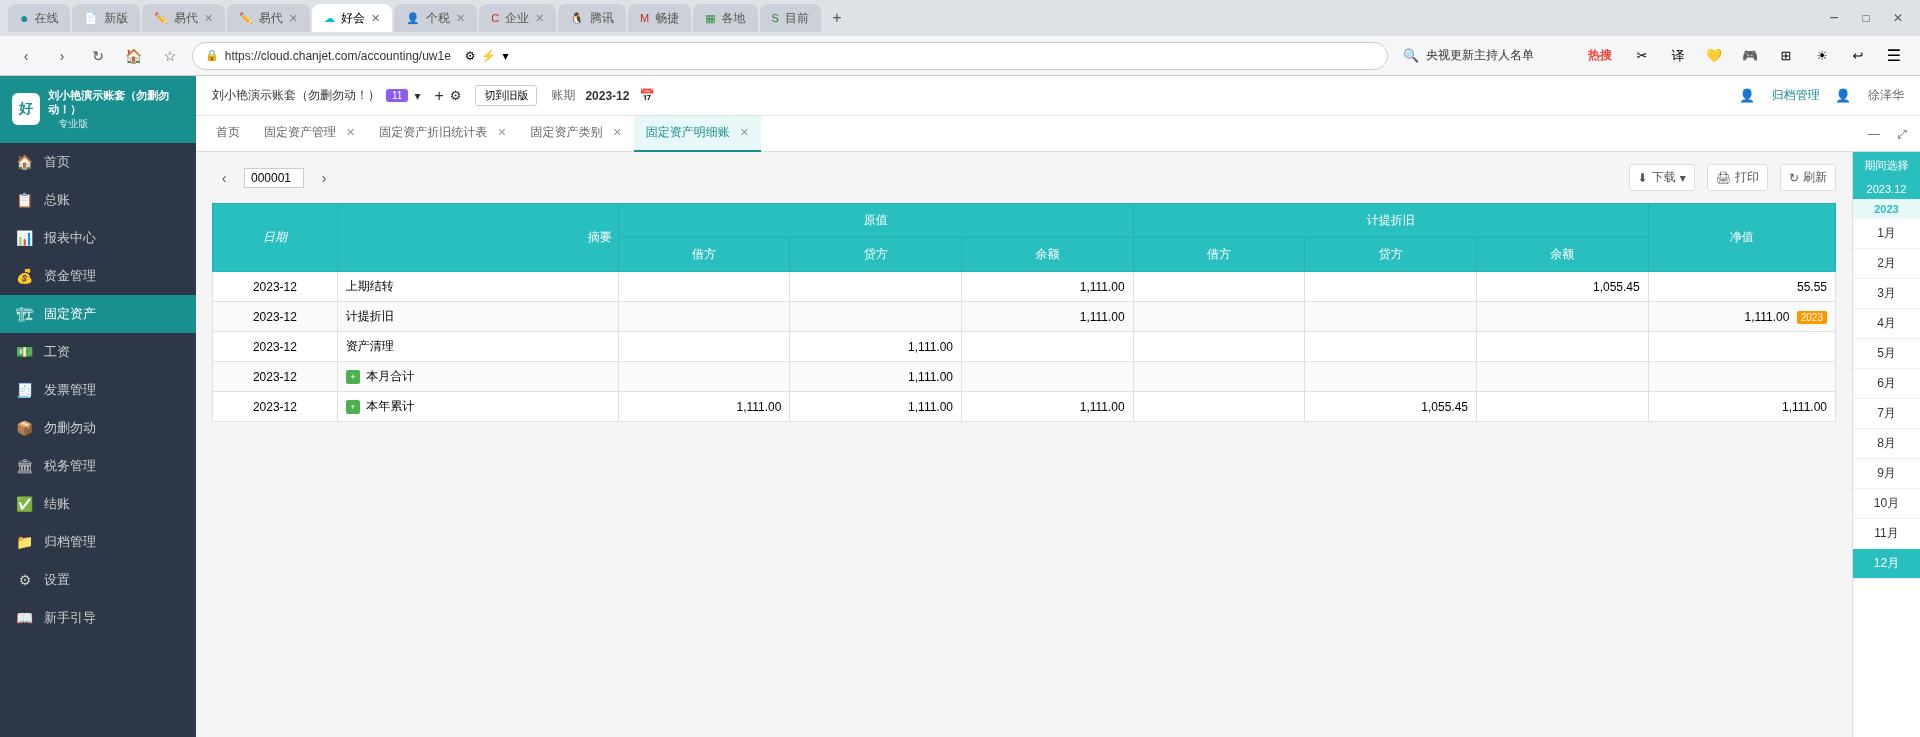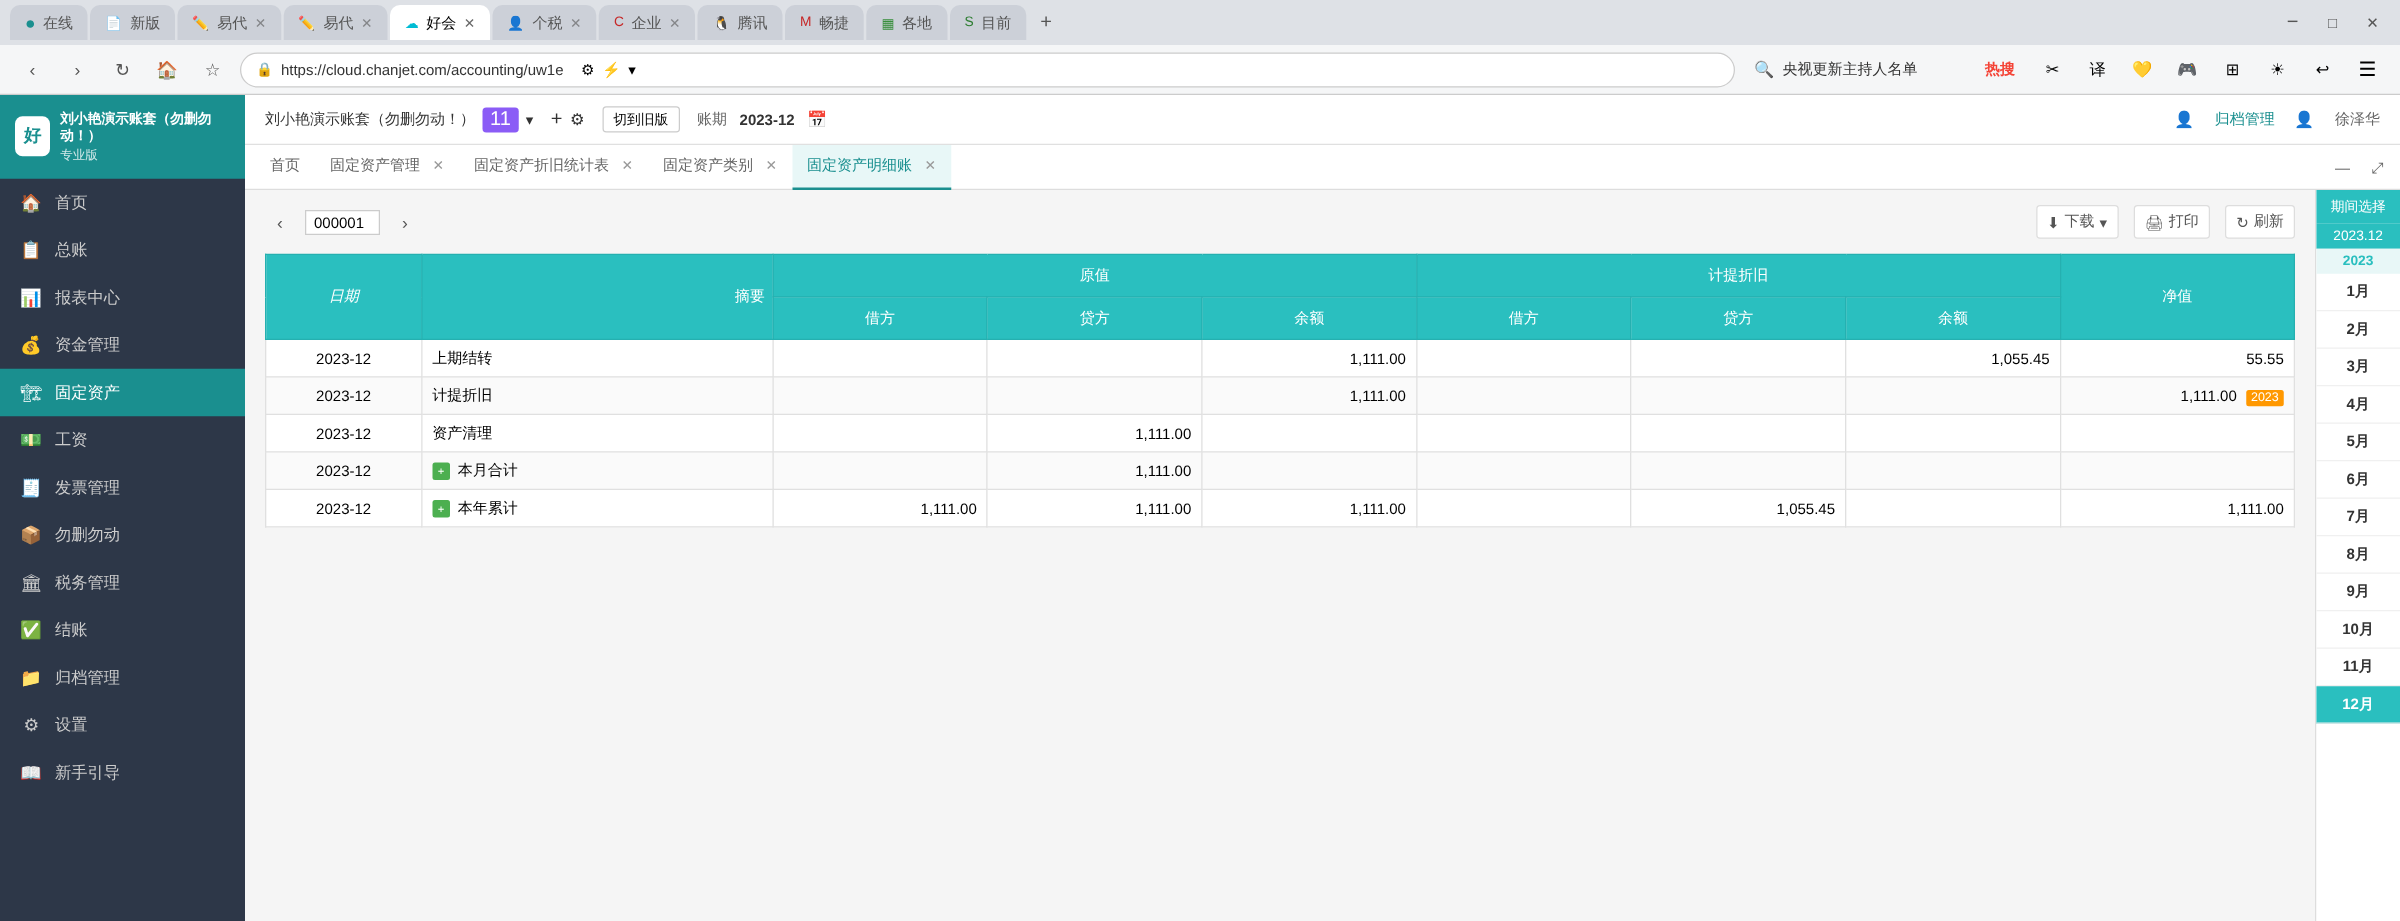--- a/index.html
+++ b/index.html
@@ -18,33 +18,33 @@
     .toolbar-icon { width: 28px; height: 28px; display: flex; align-items: center; justify-content: center; cursor: pointer; border-radius: 50%; font-size: 14px; }
 
     
     .app-container { display: flex; width: 100%; height: calc(737px - 76px); }
 
     
     .sidebar { width: 196px; background: #2d3748; color: #fff; display: flex; flex-direction: column; height: 100%; flex-shrink: 0; }
     .sidebar-logo { padding: 12px; background: #1a8f8f; display: flex; align-items: center; gap: 8px; }
     .logo-icon { width: 32px; height: 32px; background: #fff; border-radius: 6px; display: flex; align-items: center; justify-content: center; color: #1a8f8f; font-weight: bold; font-size: 14px; }
     .logo-text { font-size: 13px; font-weight: bold; color: #fff; line-height: 1.3; }
-    .logo-sub { font-size: 10px; color: rgba(255,255,255,0.8); }
+    .logo-sub { font-size: 10px; color: rgba(255,255,255,0.8); margin-left: 10px; }
     .sidebar-nav { flex: 1; overflow-y: auto; }
     .sidebar-item { display: flex; align-items: center; gap: 10px; padding: 10px 16px; cursor: pointer; color: #ccc; font-size: 13px; }
     .sidebar-item.active { background: #1a8f8f; color: #fff; }
     .sidebar-icon { width: 18px; height: 18px; display: flex; align-items: center; justify-content: center; font-size: 14px; }
 
     
     .main-content { flex: 1; display: flex; flex-direction: column; background: #f5f5f5; overflow: hidden; }
 
     
     .app-header { background: #fff; border-bottom: 1px solid #e0e0e0; display: flex; align-items: center; padding: 0 16px; height: 40px; gap: 12px; }
     .account-info { display: flex; align-items: center; gap: 6px; font-size: 12px; color: #333; }
-    .period-badge { background: #8b5cf6; color: #fff; padding: 1px 6px; border-radius: 3px; font-size: 16px; }
+    .period-badge { background: #8b5cf6; color: #fff; padding: 1px 6px; border-radius: 3px; font-size: 10px; }
     .header-actions { margin-left: auto; display: flex; align-items: center; gap: 16px; font-size: 12px; color: #666; }
 
     
     .tabs-bar { background: #fff; display: flex; align-items: center; border-bottom: 1px solid #ddd; padding: 0 8px; height: 36px; }
     .app-tab { padding: 0 12px; height: 36px; display: flex; align-items: center; gap: 6px; cursor: pointer; font-size: 12px; color: #666; border-bottom: 2px solid transparent; white-space: nowrap; }
     .app-tab.active { color: #1a8f8f; border-bottom: 2px solid #1a8f8f; background: #e8f7f7; }
     .app-tab .tab-x { font-size: 11px; color: #999; margin-left: 4px; }
     .window-controls { margin-left: auto; display: flex; gap: 8px; }
     .win-btn { width: 20px; height: 20px; display: flex; align-items: center; justify-content: center; cursor: pointer; color: #666; font-size: 12px; }
 
@@ -65,21 +65,21 @@
     .ledger-table td { padding: 6px 8px; border: 1px solid #e0e0e0; text-align: center; background: #fff; }
     .ledger-table tr:nth-child(even) td { background: #fafafa; }
     .ledger-table td.amount { text-align: right; }
     .ledger-table td.label { text-align: left; }
     .row-icon { display: inline-block; width: 14px; height: 14px; background: #4caf50; color: #fff; border-radius: 2px; font-size: 9px; text-align: center; line-height: 14px; margin-right: 3px; }
 
     
     .period-panel { width: 68px; background: #fff; border-left: 1px solid #ddd; display: flex; flex-direction: column; overflow-y: auto; }
     .period-header { background: #2abfbf; color: #fff; text-align: center; padding: 6px 2px; font-size: 11px; }
     .period-year { background: #2abfbf; color: #fff; text-align: center; padding: 4px 2px; font-size: 11px; }
-    .period-item { padding: 6px 4px; text-align: center; font-size: 12px; cursor: pointer; color: #333; border-bottom: 1px solid #f0f0f0; font-weight: bold; }
+    .period-item { padding: 6px 4px; text-align: center; font-size: 12px; cursor: pointer; color: #333; border-bottom: 1px solid #f0f0f0; }
     .period-item.active { background: #2abfbf; color: #fff; border-radius: 0; }
   </style>
 </head>
 <body>
 
 <div class="tab-bar">
 
   <div class="browser-tab inactive">
     <span style="color:#1a8f8f;font-size:14px;">●</span>
     <span>在线</span>

